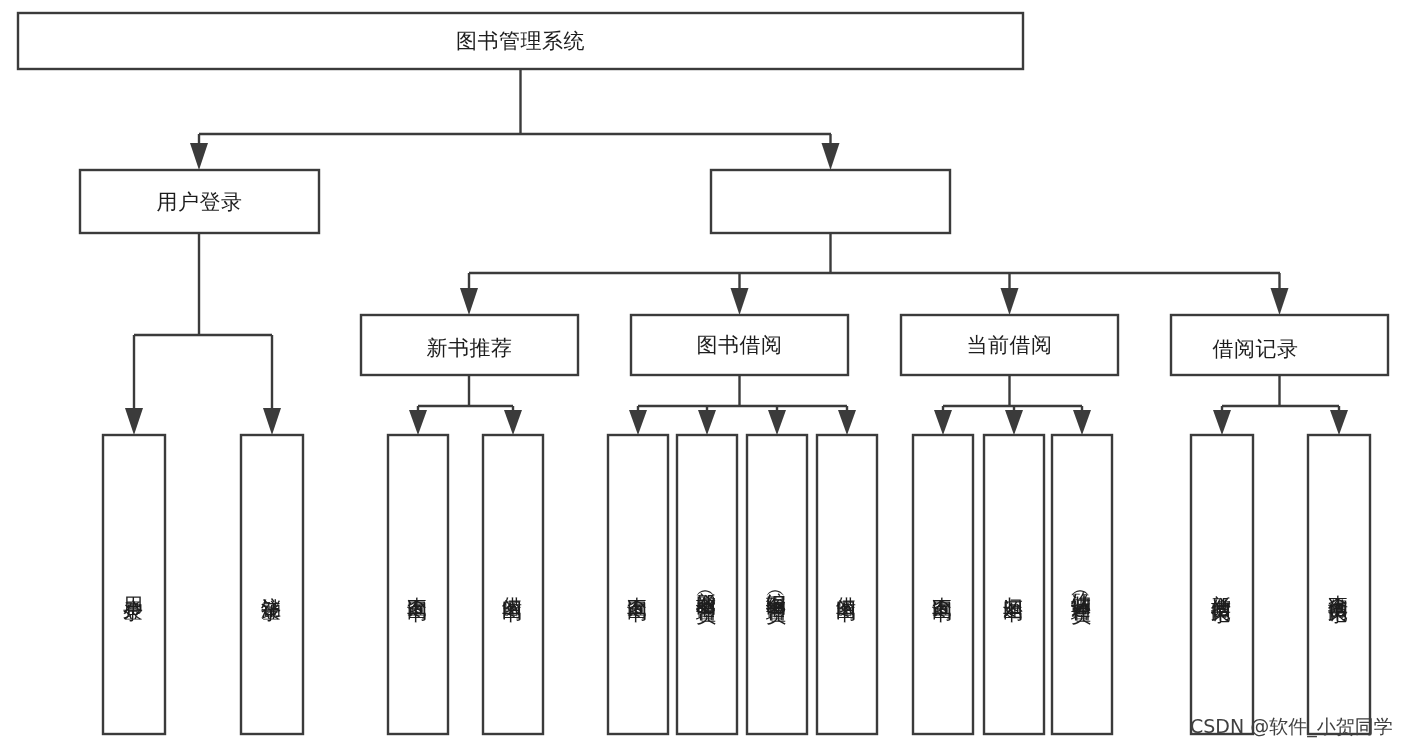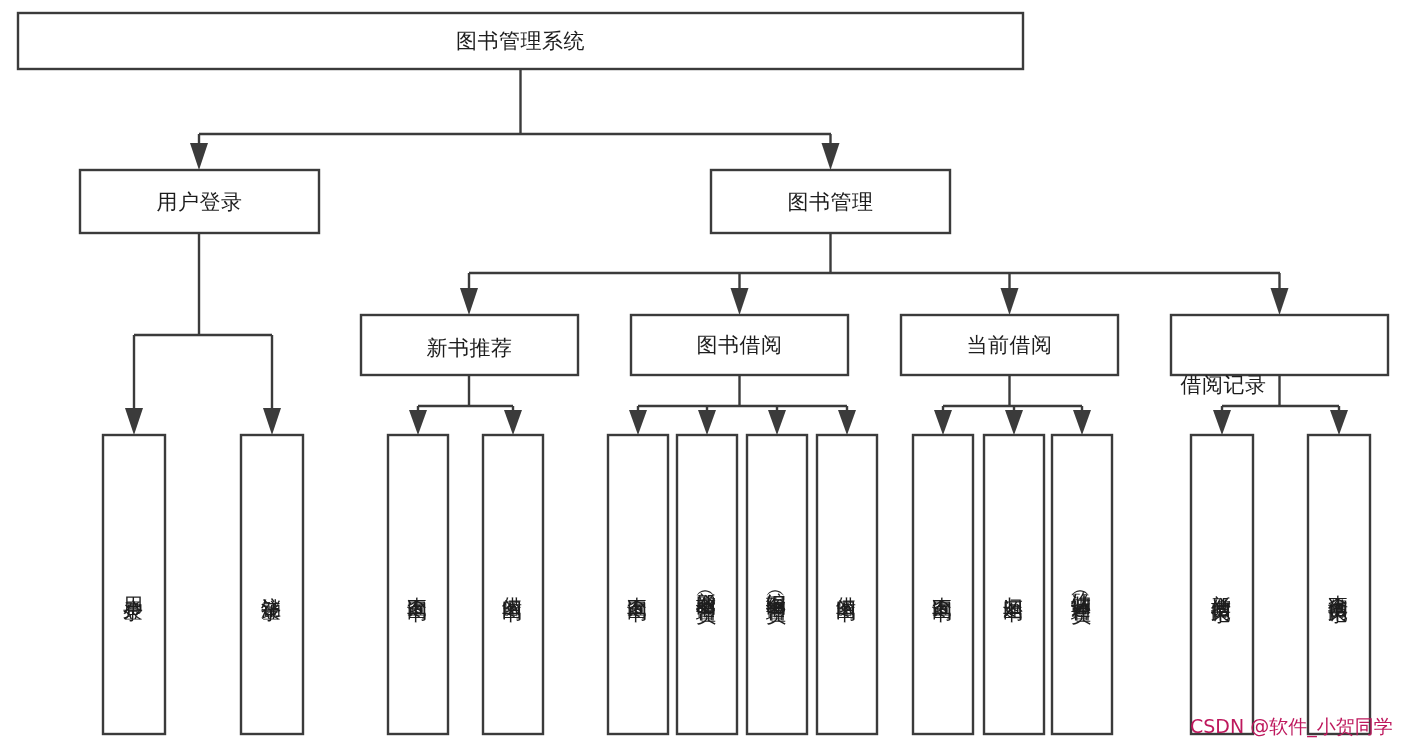--- a/index.html
+++ b/index.html
@@ -62,21 +62,21 @@
     color: #1d1d1d;
     writing-mode: vertical-rl;
     text-orientation: upright;
     letter-spacing: 2px;
     white-space: nowrap;
     pointer-events: none;
   }
   .watermark {
     position: absolute;
     font-size: 19px;
-    color: #be185d;
+    color: #404040;
     white-space: nowrap;
     pointer-events: none;
   }
 </style>
 </head>
 <body>
 
 <div id="diagram-root">
 
   <svg class="canvas" viewBox="0 0 1405 747">
@@ -181,26 +181,25 @@
     <rect class="node-box" x="913" y="435" width="60" height="299"></rect>
     <rect class="node-box" x="984" y="435" width="60" height="299"></rect>
     <rect class="node-box" x="1052" y="435" width="60" height="299"></rect>
     <rect class="node-box" x="1191" y="435" width="62" height="299"></rect>
     <rect class="node-box" x="1308" y="435" width="62" height="299"></rect>
   </svg>
 
   <div class="node-label-h" style="left:18px; top:13px; width:1005px; height:56px;">图书管理系统</div>
 
   <div class="node-label-h" style="left:80px; top:170px; width:239px; height:63px;">用户登录</div>
-  <div class="node-label-h" style="left:711px; top:170px; width:239px; height:63px;">图书管理</div>
 
   <div class="node-label-h" style="left:361px; top:318px; width:217px; height:60px;">新书推荐</div>
   <div class="node-label-h" style="left:631px; top:315px; width:217px; height:60px;">图书借阅</div>
   <div class="node-label-h" style="left:901px; top:315px; width:217px; height:60px;font-family:Liberation Serif, serif;">当前借阅</div>
-  <div class="node-label-h" style="left:1115px; top:315px; width:217px; height:67px;margin-top:36px;">借阅记录</div>
+  <div class="node-label-h" style="left:1147px; top:315px; width:217px; height:67px;">借阅记录</div>
 
   <div class="node-label-v" style="left:103px; top:435px; width:62px; height:299px;">用户登录</div>
   <div class="node-label-v" style="left:241px; top:435px; width:62px; height:299px;">注销登录</div>
   <div class="node-label-v" style="left:388px; top:435px; width:60px; height:299px;">查询图书</div>
   <div class="node-label-v" style="left:483px; top:435px; width:60px; height:299px;">借阅图书</div>
   <div class="node-label-v" style="left:608px; top:435px; width:60px; height:299px;">查询图书</div>
   <div class="node-label-v" style="left:677px; top:435px; width:60px; height:299px;">新增图书（管理员）</div>
   <div class="node-label-v" style="left:747px; top:435px; width:60px; height:299px;">编辑图书（管理员）</div>
   <div class="node-label-v" style="left:817px; top:435px; width:60px; height:299px;">借阅图书</div>
   <div class="node-label-v" style="left:913px; top:435px; width:60px; height:299px;">查询图书</div>

